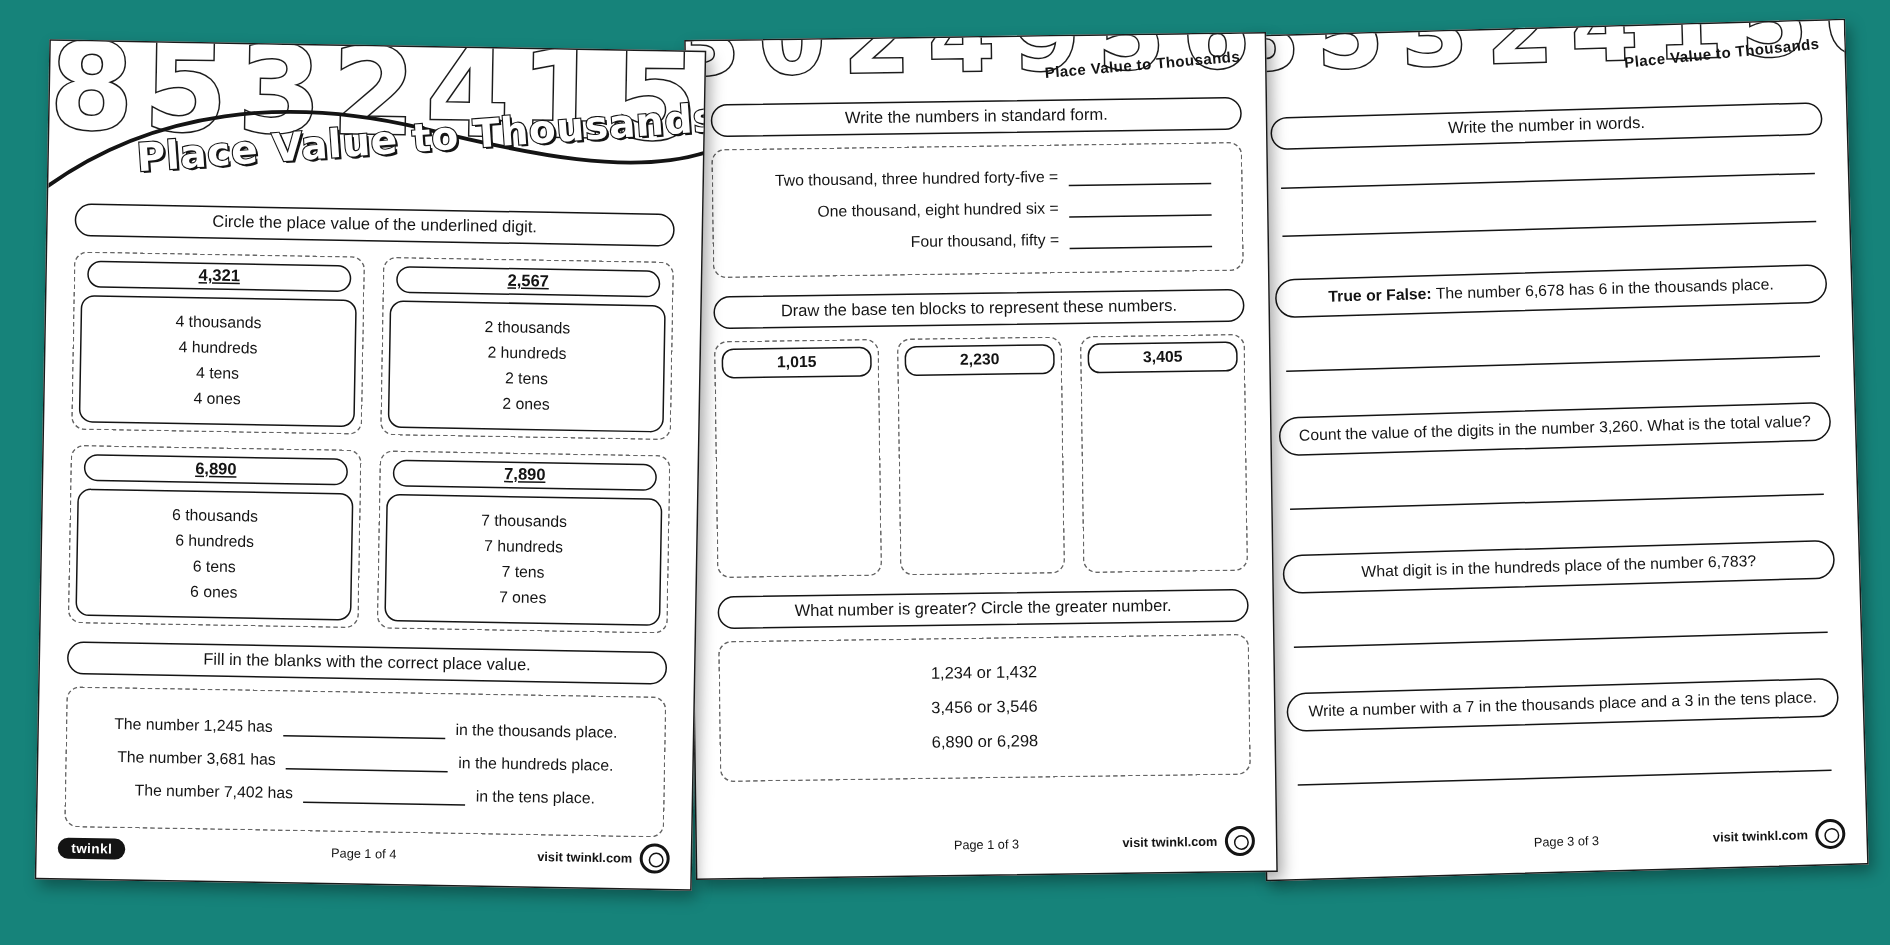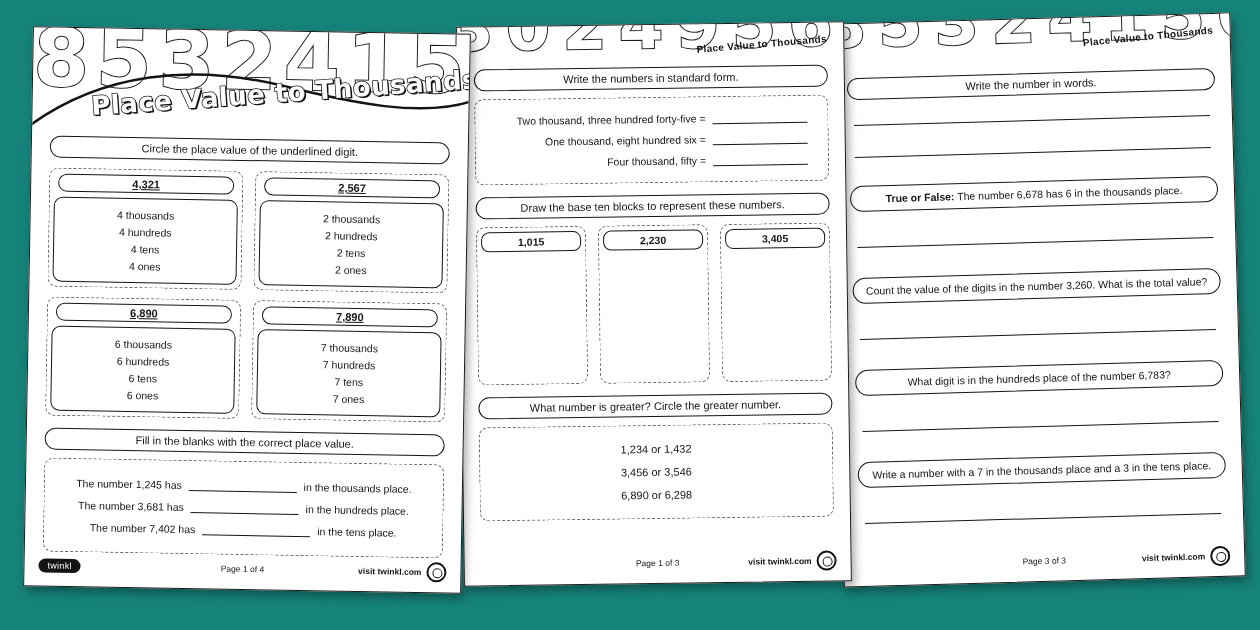--- a/index.html
+++ b/index.html
@@ -89,21 +89,21 @@
   .writeline { border-bottom:1.5px solid #141414; height:2px; margin:0 6px; }
   .mt14 { margin-top:14px; } .mt24 { margin-top:24px; } .mt28 { margin-top:28px; }
   .mt30 { margin-top:30px; } .mt34 { margin-top:34px; }
 
   .footer {
     position:absolute; bottom:10px; left:14px; right:14px;
     display:flex; align-items:center; font-size:8.5px;
   }
   .logo {
     background:#141414; color:#fff; border-radius:10px;
-    font-size:9px; font-weight:normal; padding:2px 9px; letter-spacing:.3px;
+    font-size:9px; font-weight:bold; padding:2px 9px; letter-spacing:.3px;
   }
   .page-num { position:absolute; left:50%; transform:translateX(-50%); font-size:8.5px; }
   .foot-right { margin-left:auto; display:flex; align-items:center; gap:5px; }
   .visit { font-weight:bold; font-size:8.5px; }
   .badge {
     width:20px; height:20px; border-radius:50%;
     border:2px solid #141414; background:#fff; position:relative;
   }
   .badge::after {
     content:""; position:absolute; left:4px; top:4px; width:8px; height:8px;

